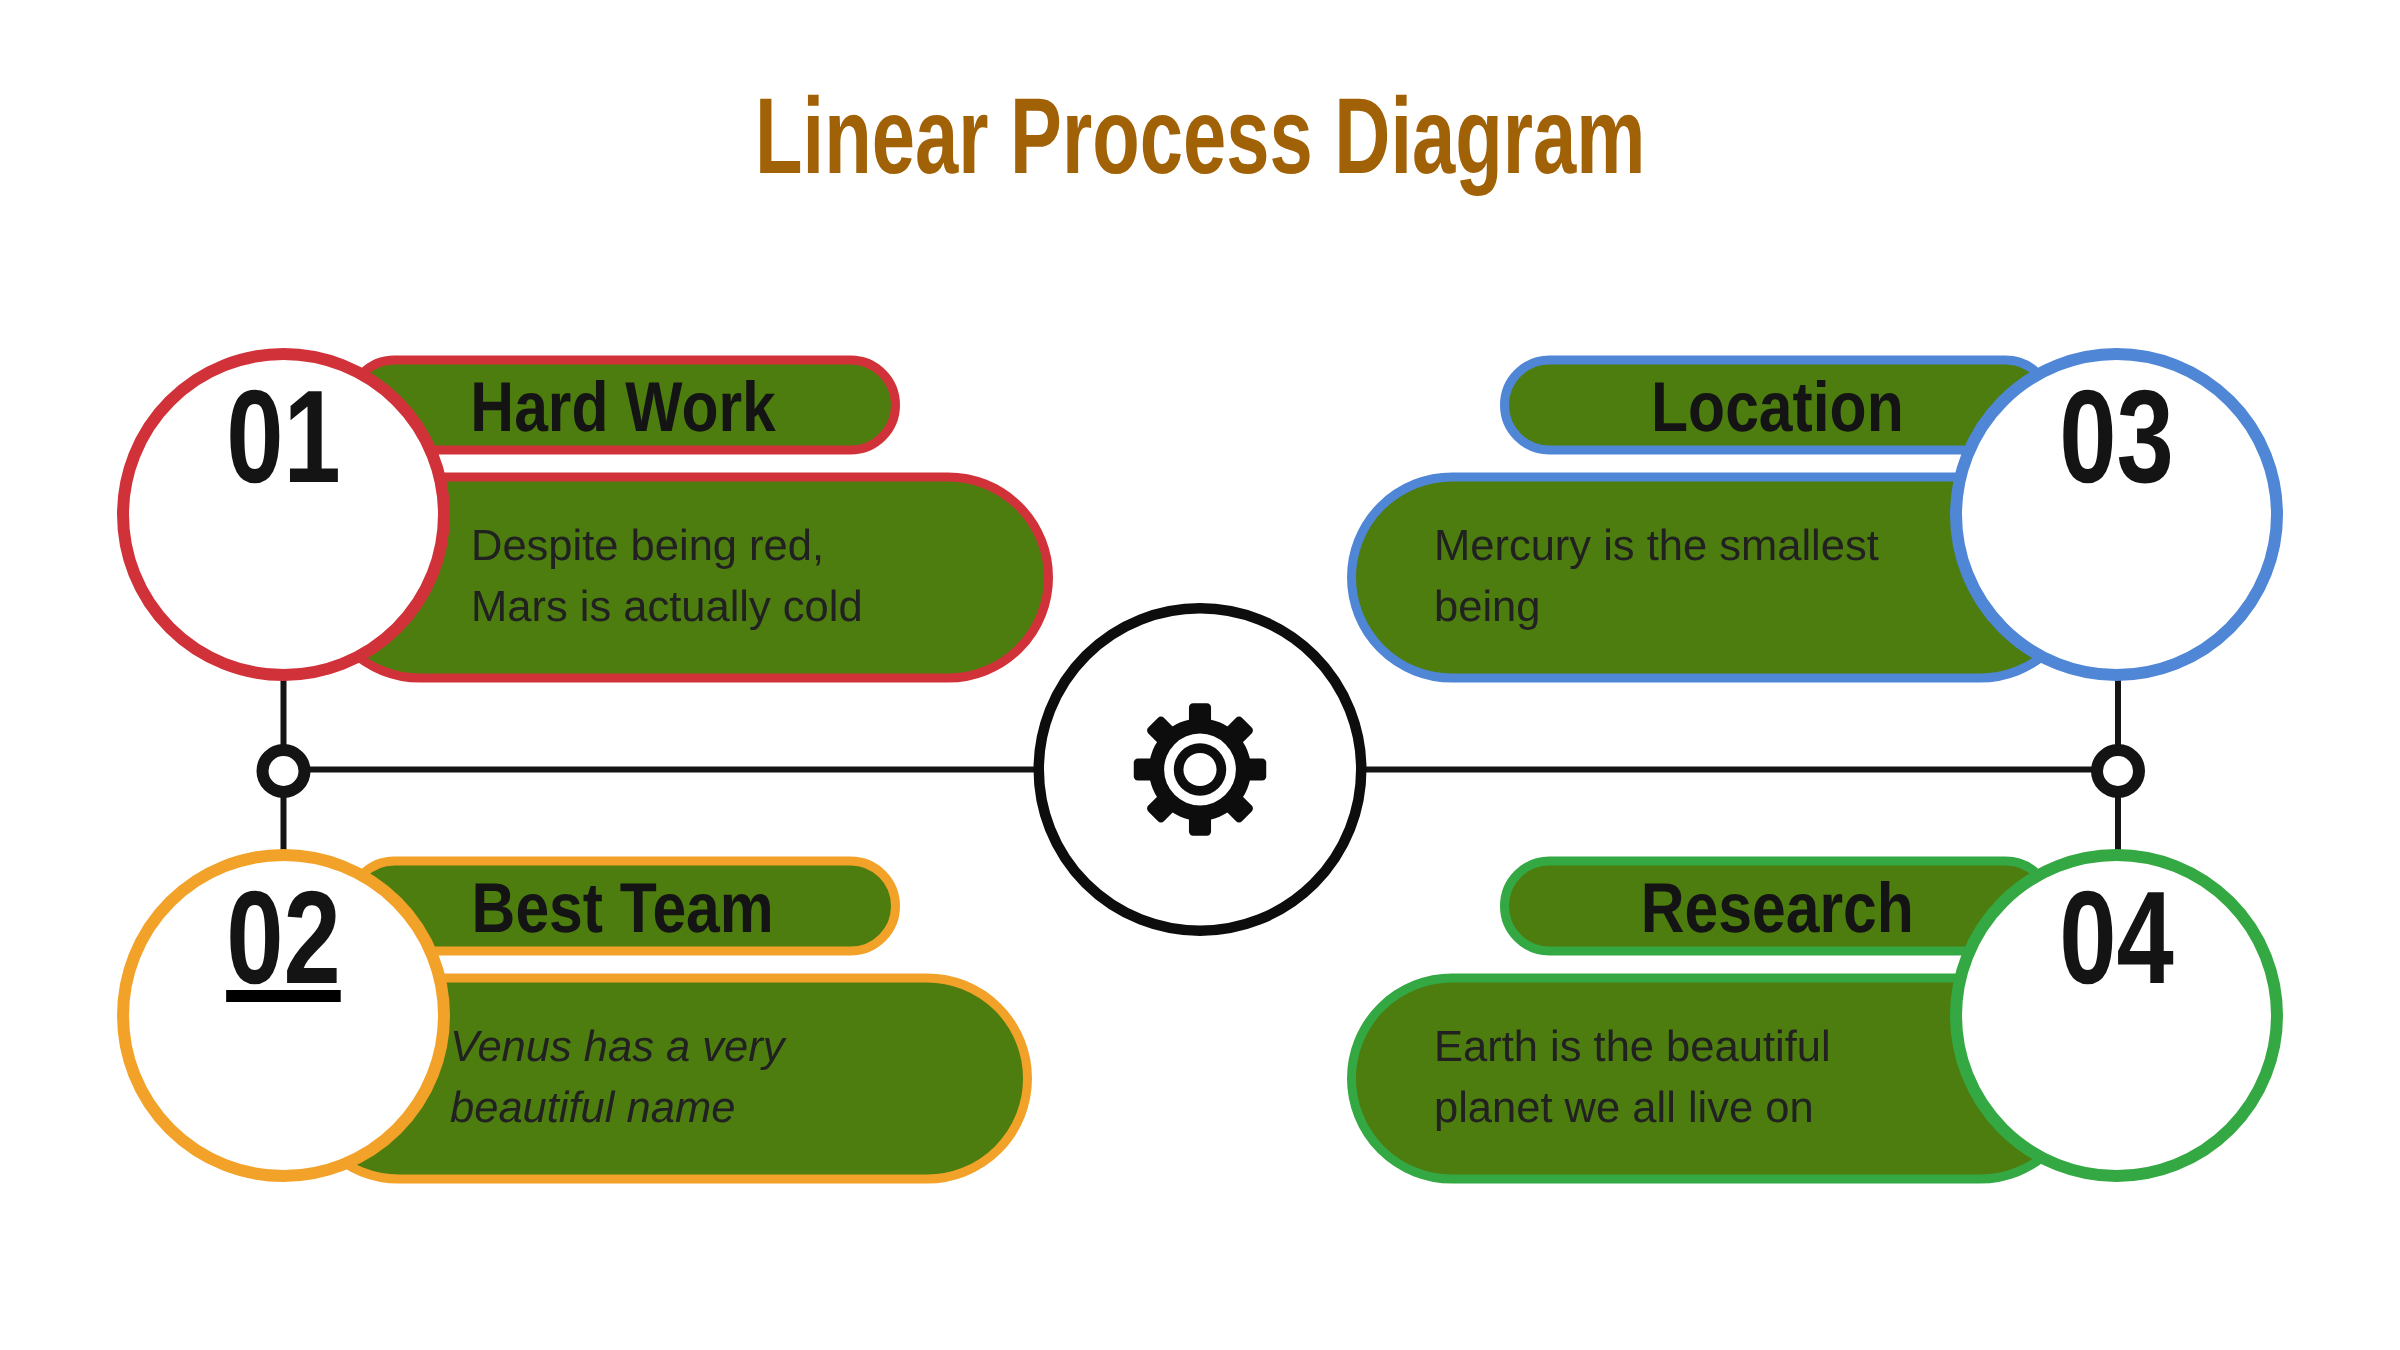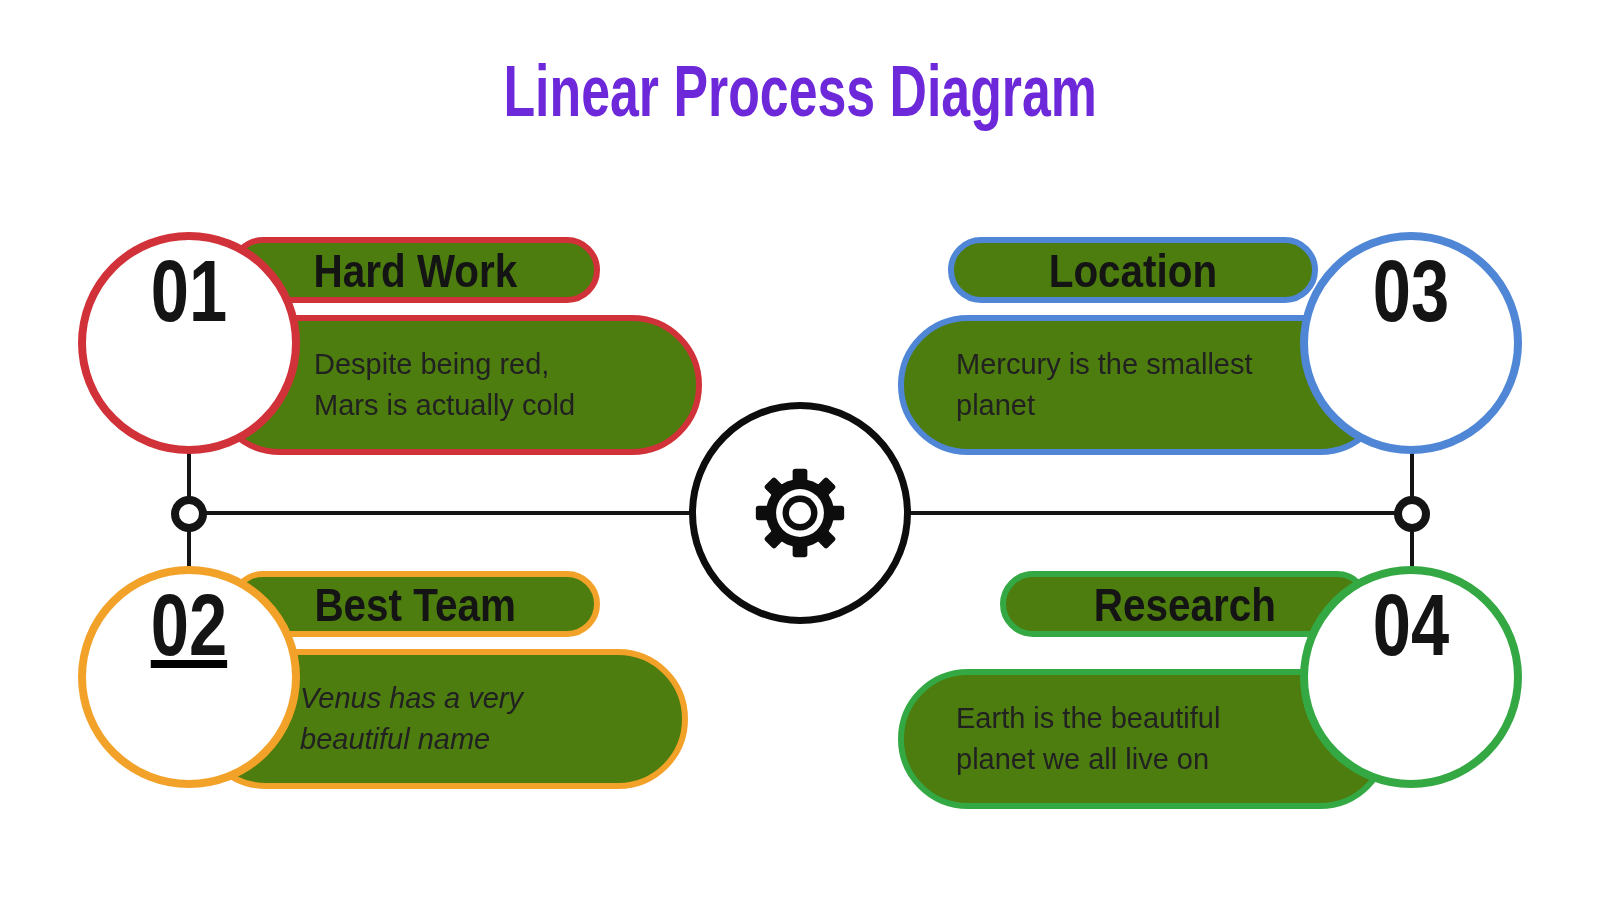--- a/index.html
+++ b/index.html
@@ -3,21 +3,21 @@
 <meta charset="utf-8">
 <style>
   html,body { margin:0; padding:0; background:#ffffff; }
   .canvas {
     position:relative; width:1600px; height:900px; background:#ffffff;
     font-family:"Liberation Sans", sans-serif; overflow:hidden;
   }
 
   .main-title {
     position:absolute; top:50px; left:0; width:100%; text-align:center;
-    font-size:72px; line-height:83px; font-weight:bold; color:#6d28d9;
+    font-size:72px; line-height:83px; font-weight:bold; color:#a16207;
   }
   .condense { display:inline-block; transform:scaleX(0.72); transform-origin:center; white-space:nowrap; }
   .condense-mid { display:inline-block; transform:scaleX(0.86); transform-origin:center; white-space:nowrap; }
   .condense-num { display:inline-block; transform:scaleX(0.78); transform-origin:center; white-space:nowrap; }
 
   .line { position:absolute; background:#141414; }
   .h-line { left:189px; top:511px; width:1223px; height:4px; }
   .v-line-left { left:187px; top:344px; width:4px; height:336px; }
   .v-line-right { left:1410px; top:342px; width:4px; height:338px; }
 
@@ -50,21 +50,21 @@
   .step-circle {
     position:absolute; width:222px; height:222px; box-sizing:border-box;
     border:8px solid #000; border-radius:50%; background:#ffffff;
     display:flex; justify-content:center;
   }
   .step-number { font-size:88px; font-weight:bold; color:#141414; }
 
   
   .tp-1 { left:230px; top:237px; }   .dp-1 { left:210px; top:315px; }   .c-1 { left:78px;  top:232px; }
   .tp-2 { left:230px; top:571px; }   .dp-2 { left:196px; top:649px;font-style:italic; }   .c-2 { left:78px;  top:566px; }
-  .tp-3 { left:948px; top:237px; }  .dp-3 { left:898px; top:315px; }   .c-3 { left:1300px; top:232px; }
+  .tp-3 { left:1000px; top:237px; }  .dp-3 { left:898px; top:315px; }   .c-3 { left:1300px; top:232px; }
   .tp-4 { left:1000px; top:571px; }  .dp-4 { left:898px; top:649px; }   .c-4 { left:1300px; top:566px; }
 
   .hub-circle {
     position:absolute; left:689px; top:402px; width:222px; height:222px;
     box-sizing:border-box; border:7px solid #0d0d0d; border-radius:50%;
     background:#ffffff; display:flex; align-items:center; justify-content:center;
   }
 </style>
 </head>
 <body>
@@ -106,32 +106,32 @@
       <span class="step-number condense-num">02</span>
     </div>
   </div>
 
   <div>
     <div class="pill title-pill tp-3" style="border-color: rgb(79, 134, 214);">
       <span class="title-text condense-mid">Location</span>
     </div>
     <div class="pill desc-pill dp-3" style="border-color: rgb(79, 134, 214);">
       <span class="desc-text pad-left-narrow">Mercury is the smallest
-planet</span>
+being</span>
     </div>
     <div class="step-circle c-3" style="border-color: rgb(79, 134, 214);">
       <span class="step-number condense-num">03</span>
     </div>
   </div>
 
   <div>
     <div class="pill title-pill tp-4" style="border-color: rgb(52, 168, 66);">
       <span class="title-text condense-mid">Research</span>
     </div>
-    <div class="pill desc-pill dp-4" style="border-color: rgb(52, 168, 66); margin-top: 20px;">
+    <div class="pill desc-pill dp-4" style="border-color: rgb(52, 168, 66);">
       <span class="desc-text pad-left-narrow">Earth is the beautiful
 planet we all live on</span>
     </div>
     <div class="step-circle c-4" style="border-color: rgb(52, 168, 66);">
       <span class="step-number condense-num">04</span>
     </div>
   </div>
 
   <div class="hub-circle">
     <svg width="92" height="92" viewBox="0 0 100 100">

